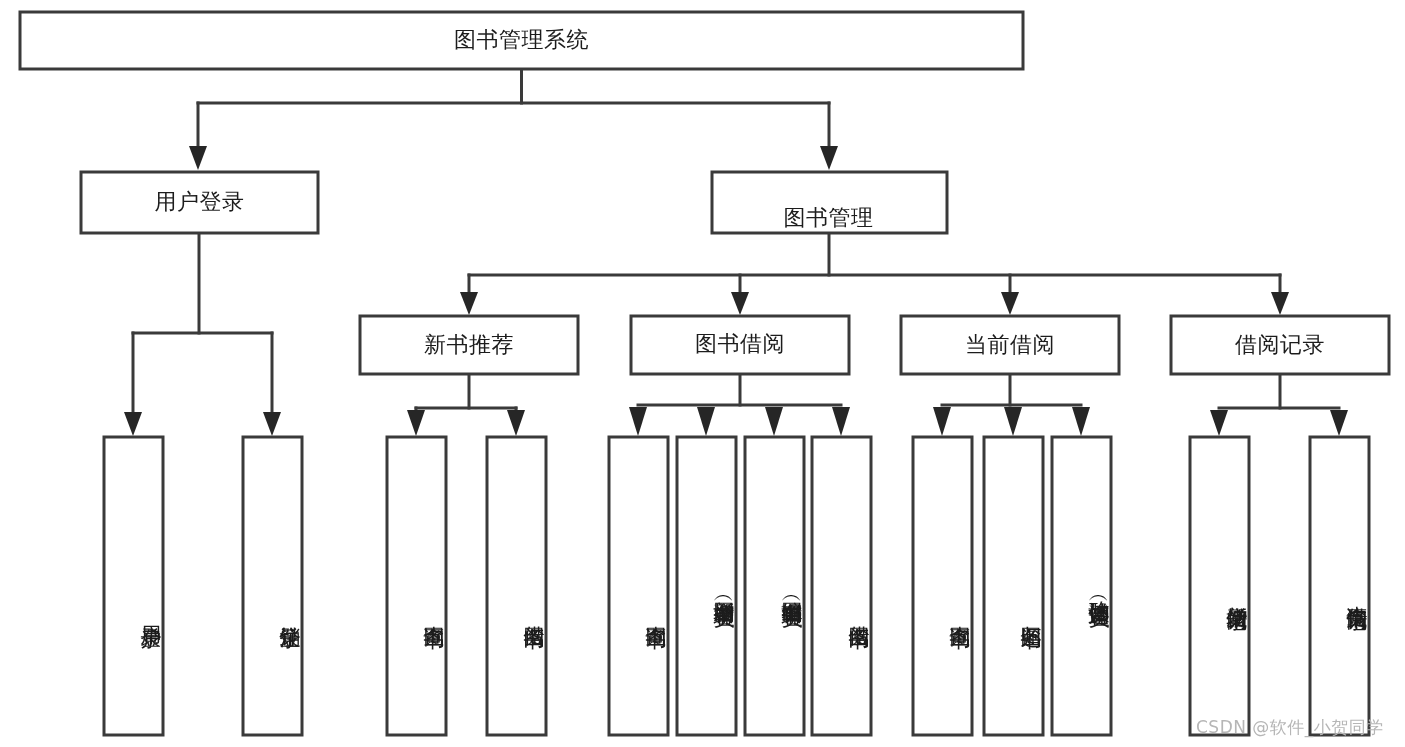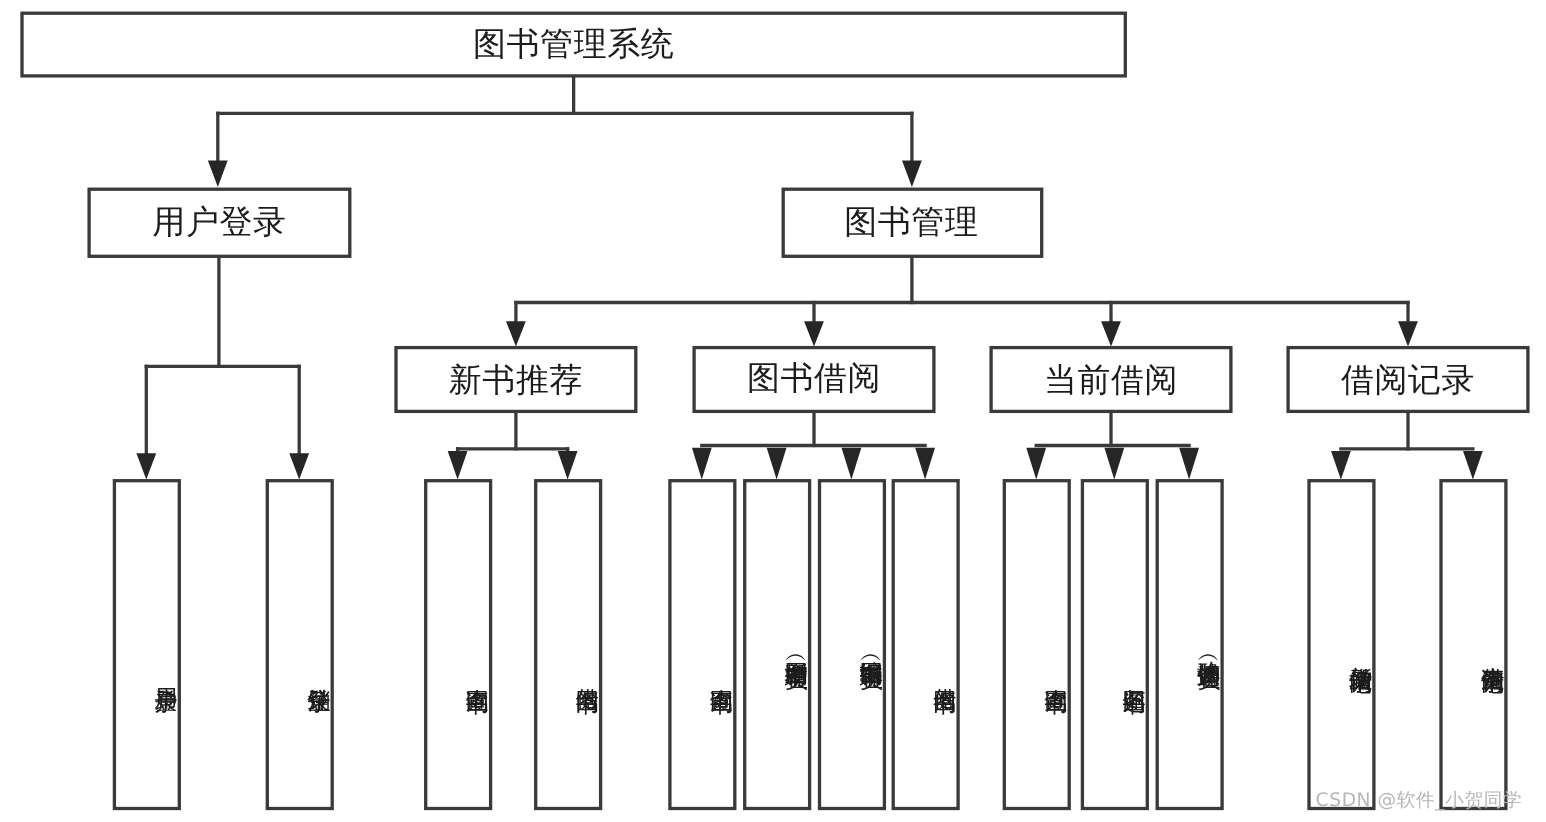--- a/index.html
+++ b/index.html
@@ -41,21 +41,21 @@
   .arrow-head {
     fill: #262626;
     stroke: none;
   }
   .node-label-h {
     position: absolute;
     display: flex;
     align-items: center;
     justify-content: center;
     color: #1c1c1c;
-    font-size: 30px;
+    font-size: 22px;
     line-height: 1.1;
     letter-spacing: 0.5px;
     white-space: nowrap;
     pointer-events: none;
   }
   .node-label-v {
     position: absolute;
     display: flex;
     align-items: flex-start;
     justify-content: center;
@@ -169,21 +169,21 @@
     <rect class="node-box" x="913" y="437" width="59" height="298"></rect>
     <rect class="node-box" x="984" y="437" width="59" height="298"></rect>
     <rect class="node-box" x="1052" y="437" width="59" height="298"></rect>
     <rect class="node-box" x="1190" y="437" width="59" height="298"></rect>
     <rect class="node-box" x="1310" y="437" width="59" height="298"></rect>
   </svg>
 
   <div class="node-label-h" style="left:20px; top:12px; width:1003px; height:57px;">图书管理系统</div>
 
   <div class="node-label-h" style="left:81px; top:172px; width:237px; height:61px;">用户登录</div>
-  <div class="node-label-h" style="left:712px; top:172px; width:233px; height:61px;">图书管理</div>
+  <div class="node-label-h" style="left:712px; top:188px; width:233px; height:61px;">图书管理</div>
 
   <div class="node-label-h" style="left:360px; top:316px; width:218px; height:58px;border-radius:18px;">新书推荐</div>
   <div class="node-label-h" style="left:631px; top:316px; width:218px; height:56px;">图书借阅</div>
   <div class="node-label-h" style="left:901px; top:316px; width:218px; height:58px;">当前借阅</div>
   <div class="node-label-h" style="left:1171px; top:316px; width:218px; height:58px;">借阅记录</div>
 
   <div class="node-label-v" style="left:104px; top:492px; width:59px; height:238px;">用户登录</div>
   <div class="node-label-v" style="left:243px; top:492px; width:59px; height:238px;">注销登录</div>
   <div class="node-label-v" style="left:387px; top:492px; width:59px; height:238px;">查询图书</div>
   <div class="node-label-v" style="left:487px; top:492px; width:59px; height:238px;">借阅图书</div>

